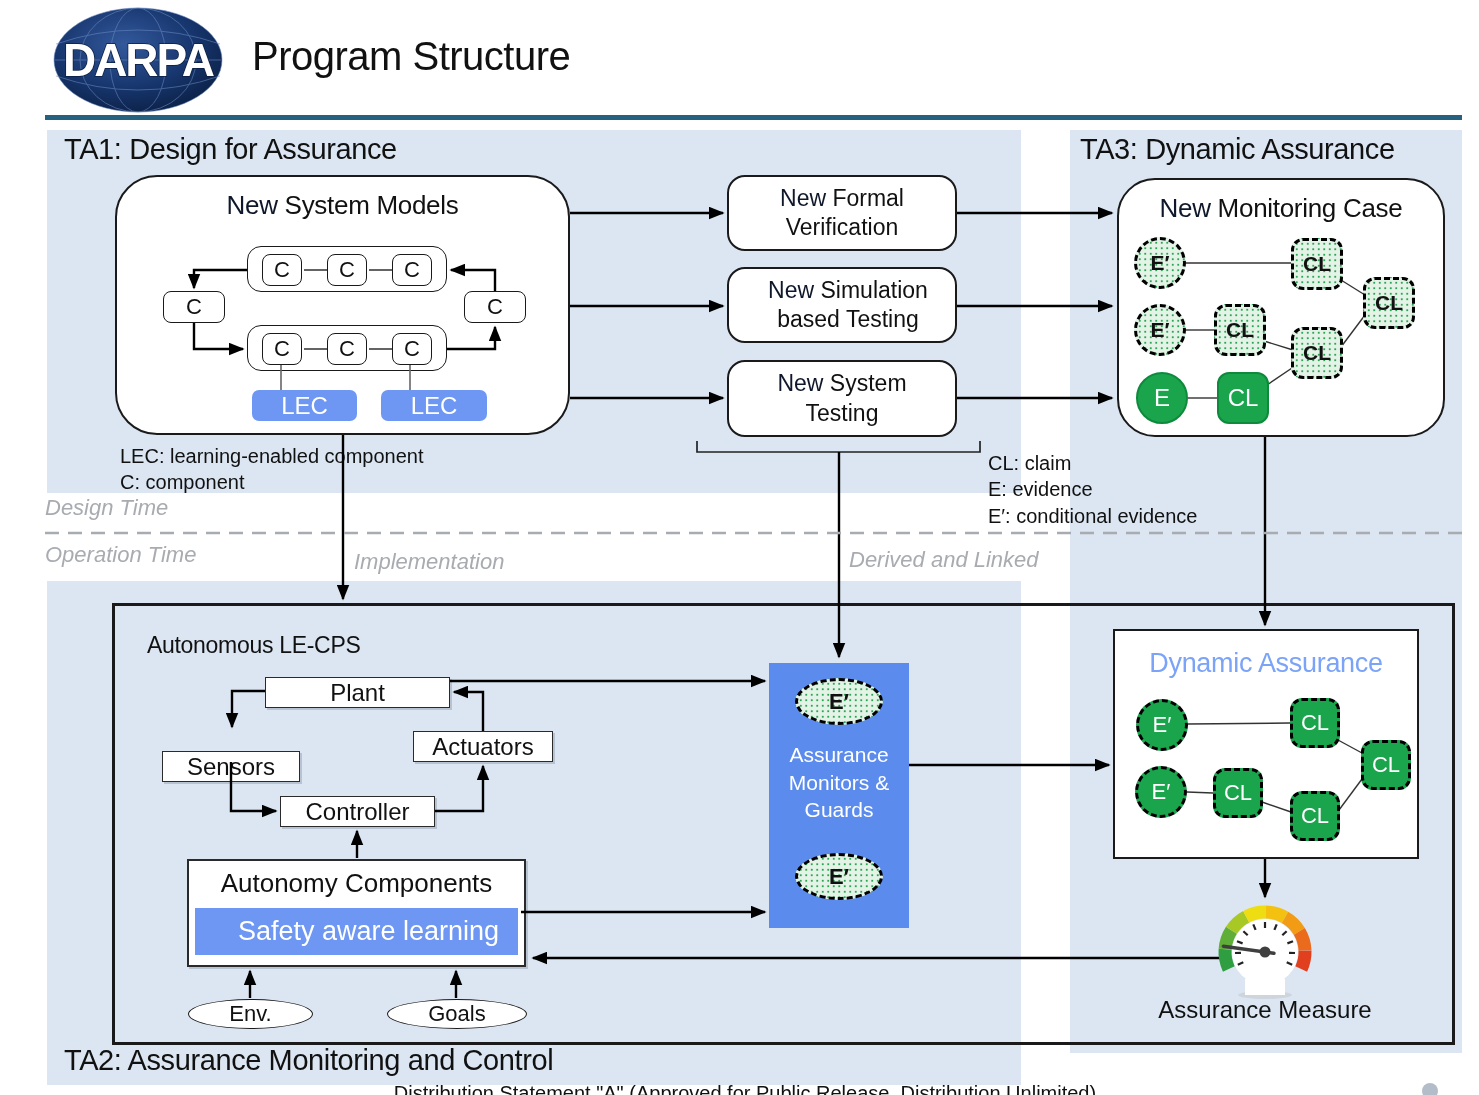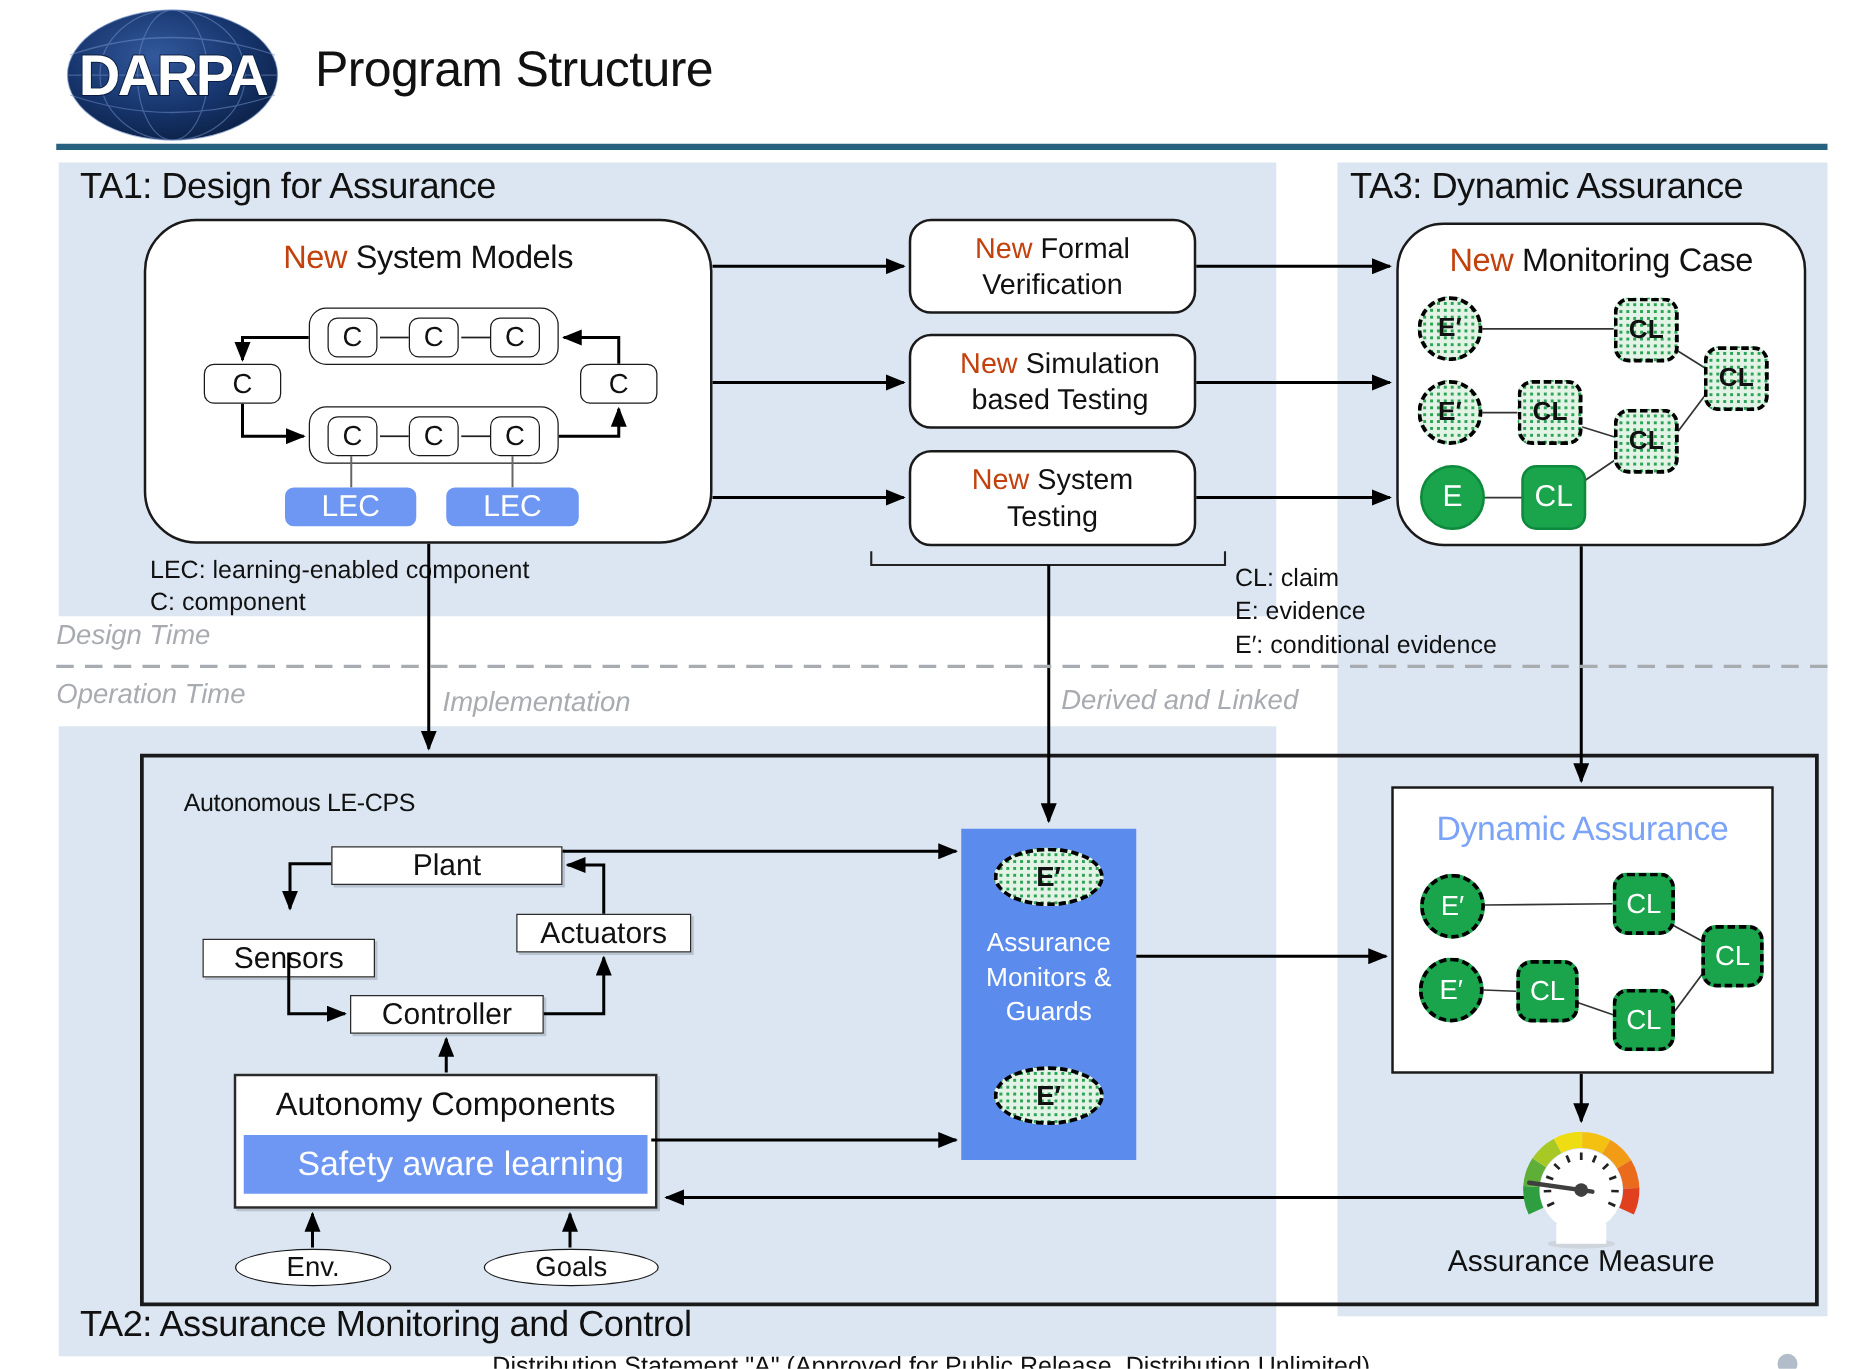--- a/index.html
+++ b/index.html
@@ -4,27 +4,27 @@
 <style>
   html,body{margin:0;padding:0;}
   body{width:1479px;height:1095px;overflow:hidden;background:#fff;position:relative;
        font-family:"Liberation Sans","DejaVu Sans",sans-serif;color:#111;}
   .abs{position:absolute;box-sizing:border-box;}
   .band{background:#dbe6f2;z-index:0;}
   .hbox{background:#fff;border:2.5px solid #1a1a1a;z-index:1;}
   .round-lg{border-radius:42px;}
   .round-md{border-radius:18px;}
   .boxtitle{font-size:26px;letter-spacing:-0.3px;text-align:center;white-space:nowrap;}
-  .new{color:#c2410c;}
+  .new{color:#0f172a;}
   .ta-label{font-size:29px;letter-spacing:-0.4px;white-space:nowrap;z-index:2;}
   .cbox{background:#fff;border:1.6px solid #1a1a1a;border-radius:8px;z-index:3;
         display:flex;align-items:center;justify-content:center;font-size:22px;}
   .cgroup{background:#fff;border:1.6px solid #1a1a1a;border-radius:14px;z-index:2;}
   .lec{background:#6d97f2;border-radius:7px;color:#fff;font-size:24px;z-index:3;
-       display:flex;align-items:center;justify-content:center;}
+       display:flex;align-items:center;justify-content:center;margin-left:24px;}
   .pill{display:flex;align-items:center;justify-content:center;text-align:center;
         font-size:23px;line-height:1.28;z-index:1;}
   .legend{font-size:20px;line-height:1.32;z-index:2;white-space:nowrap;}
   .grayit{font-style:italic;color:#a8abb0;font-size:22px;white-space:nowrap;z-index:2;}
   .smallbox{background:#fff;border:1.5px solid #2a2a2a;z-index:1;display:flex;align-items:center;
             justify-content:center;font-size:24px;box-shadow:2px 2px 0 rgba(120,130,150,.35);}
   .ellip{background:#fff;border:1.6px solid #1a1a1a;border-radius:50%;z-index:1;
          display:flex;align-items:center;justify-content:center;font-size:22px;}
   .node{z-index:3;display:flex;align-items:center;justify-content:center;box-sizing:border-box;}
   .dotfill{background-color:#e3f3e6;
@@ -131,21 +131,21 @@
   <div>E: evidence</div>
   <div>E′: conditional evidence</div>
 </div>
 
 <div class="abs grayit" style="left:45px;top:495px;">Design Time</div>
 <div class="abs grayit" style="left:45px;top:542px;">Operation Time</div>
 <div class="abs grayit" style="left:354px;top:549px;">Implementation</div>
 <div class="abs grayit" style="left:849px;top:547px;">Derived and Linked</div>
 
 <div class="abs" style="left:112px;top:603px;width:1343px;height:442px;border:3px solid #1a1a1a;z-index:1;"></div>
-<div class="abs" style="left:147px;top:632px;font-size:20px;letter-spacing:-0.3px;z-index:2;">Autonomous LE-CPS</div>
+<div class="abs" style="left:147px;top:632px;font-size:23px;letter-spacing:-0.3px;z-index:2;">Autonomous LE-CPS</div>
 
 <div class="abs smallbox" style="left:265px;top:677px;width:185px;height:31px;">Plant</div>
 <div class="abs smallbox" style="left:162px;top:731px;width:138px;height:31px;margin-top:20px;">Sensors</div>
 <div class="abs smallbox" style="left:413px;top:731px;width:140px;height:31px;">Actuators</div>
 <div class="abs smallbox" style="left:280px;top:796px;width:155px;height:31px;">Controller</div>
 <div class="abs" style="left:187px;top:859px;width:339px;height:108px;background:#fff;border:2px solid #2a2a2a;z-index:1;box-shadow:2px 2px 0 rgba(120,130,150,.35);"></div>
 <div class="abs" style="left:187px;top:868px;width:339px;text-align:center;font-size:26px;z-index:2;">Autonomy Components</div>
 <div class="abs" style="left:195px;top:908px;width:323px;height:47px;background:#6d97f2;color:#fff;font-size:27px;display:flex;align-items:center;justify-content:center;z-index:2;padding-left:24px;">Safety aware learning</div>
 <div class="abs ellip" style="left:188px;top:999px;width:125px;height:30px;">Env.</div>
 <div class="abs ellip" style="left:387px;top:999px;width:140px;height:30px;">Goals</div>

